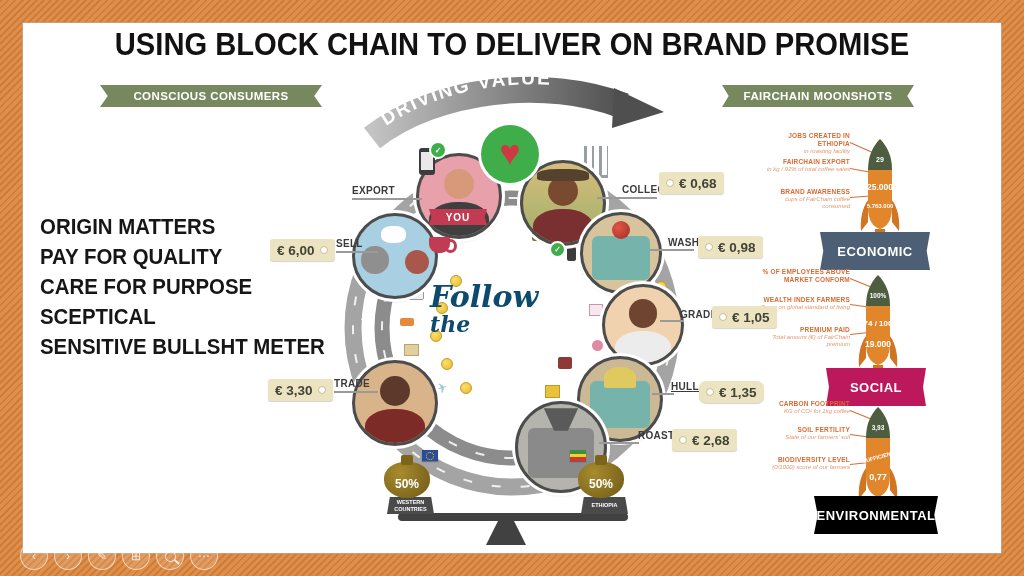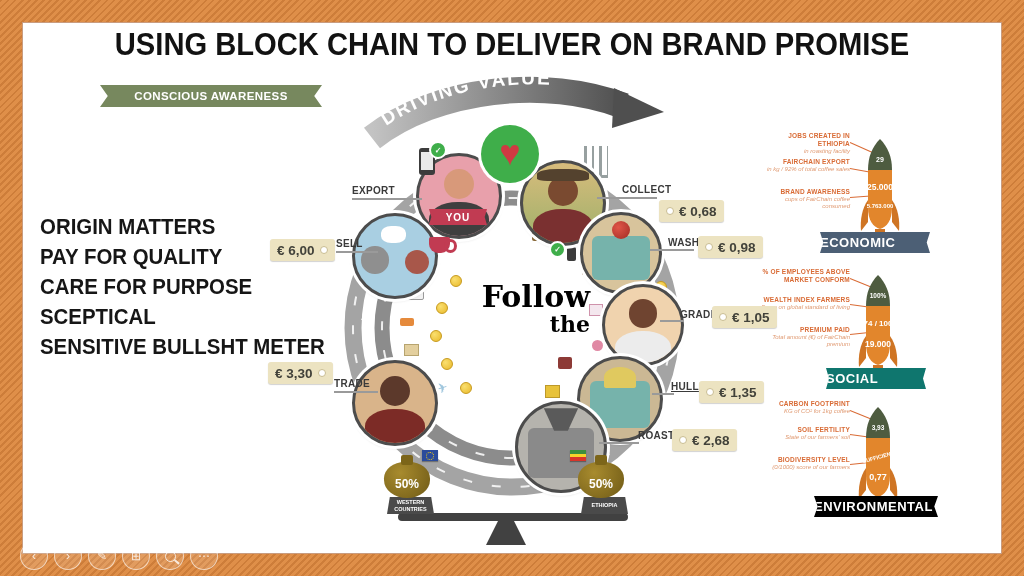--- a/index.html
+++ b/index.html
@@ -52,22 +52,22 @@
   .chk{position:absolute;border-radius:50%;background:#3fae4a;border:2px solid #fff;color:#fff;
     display:flex;align-items:center;justify-content:center;font-weight:800;z-index:10;}
   .cup{position:absolute;left:429px;top:237px;width:21px;height:16px;background:#c13b52;
     border-radius:2px 2px 9px 9px;z-index:8;}
   .cup::after{content:"";position:absolute;right:-7px;top:2px;width:7px;height:8px;border:3px solid #c13b52;
     border-radius:50%;}
   .fork{position:absolute;left:584px;top:146px;width:24px;height:32px;z-index:5;
     background:repeating-linear-gradient(90deg,#97a0a0 0 2.5px,rgba(0,0,0,0) 2.5px 7.5px);}
   .fork::after{content:"";position:absolute;left:0;bottom:0;width:100%;height:3px;background:#97a0a0;}
   
-  .follow{position:absolute;left:430px;top:282px;width:160px;text-align:right;z-index:5;
-    font-family:"DejaVu Serif",serif;font-weight:700;color:#000000;}
+  .follow{position:absolute;left:430px;top:282px;width:160px;text-align:left;z-index:5;
+    font-family:"DejaVu Serif",serif;font-style:italic;font-weight:700;color:#0c4a6e;}
   .follow .l1{font-size:30px;line-height:30px;}
   .follow .l2{font-size:22px;line-height:24px;}
   .follow .l3{font-size:30px;line-height:30px;}
   
   .coin{position:absolute;width:10px;height:10px;border-radius:50%;z-index:4;
     background:radial-gradient(circle at 35% 35%,#fadf6f,#e9b92b);border:1.5px solid #c79a1d;}
   .dec{position:absolute;z-index:4;}
   
   .rarrow-up{position:absolute;width:0;height:0;border-left:5px solid rgba(0,0,0,0);
     border-right:5px solid rgba(0,0,0,0);border-bottom:10px solid rgba(255,255,255,.9);z-index:4;}
@@ -91,22 +91,22 @@
   .flag{position:absolute;width:16px;height:11px;z-index:10;box-shadow:0 1px 1px rgba(0,0,0,.3);}
   .flag-eu{background:#2a4b9b;}
   .flag-eu::after{content:"";position:absolute;left:4px;top:2px;width:6px;height:6px;border:1px dotted #f7d117;border-radius:50%;}
   .flag-et{background:linear-gradient(#3d8f3d 33%,#f6d32b 33% 66%,#d8352a 66%);}
   
   .metric{position:absolute;left:760px;width:90px;text-align:right;z-index:6;}
   .metric .ml{font-size:6.5px;font-weight:700;color:#d96b35;line-height:1.2;letter-spacing:.2px;}
   .metric .ms{font-size:6px;font-style:italic;color:#e09a72;line-height:1.15;}
   .lead{position:absolute;height:1px;background:#d96b35;transform-origin:left center;z-index:5;}
   .rk{position:absolute;z-index:6;}
-  .banner{position:absolute;height:21px;color:#fff;font-weight:700;font-size:13px;display:flex;z-index:6;
-    align-items:center;justify-content:flex-start;letter-spacing:.5px;
+  .banner{position:absolute;height:38px;color:#fff;font-weight:700;font-size:13px;display:flex;z-index:6;
+    align-items:center;justify-content:center;letter-spacing:.5px;
     clip-path:polygon(0 0,100% 0,97% 50%,100% 100%,0 100%,3% 50%);}
   
   .ctrls{position:absolute;left:20px;top:542px;display:flex;gap:6px;z-index:50;}
   .ctrl{width:26px;height:26px;border-radius:50%;border:1px solid rgba(255,255,255,.6);
     background:rgba(255,255,255,.12);color:rgba(255,255,255,.8);display:flex;align-items:center;
     justify-content:center;font-size:12px;cursor:pointer;}
   .mag{width:9px;height:9px;border:1.5px solid rgba(255,255,255,.8);border-radius:50%;position:relative;display:block;}
   .mag::after{content:"";position:absolute;width:6px;height:1.5px;background:rgba(255,255,255,.8);
     right:-5px;bottom:-2px;transform:rotate(40deg);}
   svg{position:absolute;overflow:visible;}
@@ -114,21 +114,24 @@
 </head>
 <body>
 
 <div class="stage">
   <div class="hatch"></div>
   <div class="paper"></div>
 
   <div class="title">USING BLOCK CHAIN TO DELIVER ON BRAND PROMISE</div>
 
   <div class="ribbon" style="left:100px;top:85px;width:222px;">
-    <span>CONSCIOUS AWARENESS</span>
+    <span>CONSCIOUS CONSUMERS</span>
+  </div>
+  <div class="ribbon" style="left:722px;top:85px;width:192px;">
+    <span>FAIRCHAIN MOONSHOTS</span>
   </div>
 
   <svg style="left:366px;top:74px;z-index:5;" width="300" height="74" viewBox="0 0 300 74">
     <defs>
       <linearGradient id="ag" x1="0" y1="0" x2="1" y2="0">
         <stop offset="0" stop-color="#c3c3c3"></stop>
           <stop offset="1" stop-color="#4f4f4f"></stop>
       </linearGradient>
     </defs>
     <path d="M6,64 C70,14 180,2 258,32" stroke="url(#ag)" stroke-width="26" fill="none"></path>
@@ -230,54 +233,54 @@
     <i class="headL"></i>
       <i class="headR"></i>
       <i class="bub"></i>
   </div>
 
   <div class="slabel" style="left:352px;top:185px;">EXPORT</div>
   <div class="cline" style="left:352px;top:198px;width:70px;"></div>
 
   <div class="cline" style="left:597px;top:197px;width:60px;"></div>
   <div class="slabel" style="left:622px;top:184px;">COLLECT</div>
-  <div class="tag" style="left:659px;top:200px;">
+  <div class="tag" style="left:659px;top:172px;">
     <i class="hole"></i>
       <b>€ 0,68</b>
   </div>
 
   <div class="cline" style="left:650px;top:249px;width:44px;"></div>
   <div class="slabel" style="left:668px;top:237px;">WASH</div>
   <div class="tag" style="left:698px;top:236px;">
     <i class="hole"></i>
       <b>€ 0,98</b>
   </div>
 
   <div class="cline" style="left:660px;top:320px;width:24px;"></div>
   <div class="slabel" style="left:680px;top:309px;">GRADE</div>
   <div class="tag" style="left:712px;top:306px;">
     <i class="hole"></i>
       <b>€ 1,05</b>
   </div>
 
   <div class="cline" style="left:652px;top:393px;width:22px;"></div>
   <div class="slabel" style="left:671px;top:381px;text-decoration:underline;">HULL</div>
-  <div class="tag" style="left:699px;top:381px;">
+  <div class="tag" style="left:699px;top:381px;border-radius:7px;">
     <i class="hole"></i>
       <b>€ 1,35</b>
   </div>
 
   <div class="cline" style="left:599px;top:442px;width:40px;"></div>
   <div class="slabel" style="left:638px;top:430px;">ROAST</div>
   <div class="tag" style="left:672px;top:429px;">
     <i class="hole"></i>
       <b>€ 2,68</b>
   </div>
 
-  <div class="tag rtl" style="left:268px;top:362px;">
+  <div class="tag rtl" style="left:268px;top:379px;">
     <i class="hole"></i>
       <b>€ 3,30</b>
   </div>
   <div class="slabel" style="left:334px;top:378px;">TRADE</div>
   <div class="cline" style="left:334px;top:391px;width:44px;"></div>
 
   <div class="tag rtl" style="left:270px;top:239px;">
     <i class="hole"></i>
       <b>€ 6,00</b>
   </div>
@@ -352,21 +355,21 @@
   <svg class="rk" style="left:855px;top:274px;" width="46" height="100" viewBox="0 0 46 100">
     <path d="M11,62 C5,70 3,82 4,93 L11,84 Z" fill="#cf7524"></path>
     <path d="M35,62 C41,70 43,82 42,93 L35,84 Z" fill="#cf7524"></path>
     <path d="M11,32 h24 v38 c0,12 -5,19 -12,21 c-7,-2 -12,-9 -12,-21 Z" fill="#e2862c"></path>
     <path d="M23,1 C15,9 11,19 11,32 L35,32 C35,19 31,9 23,1 Z" fill="#4e5c40"></path>
     <rect x="18" y="91" width="10" height="6" fill="#cf7524"></rect>
     <text x="23" y="24" text-anchor="middle" fill="#fff" font-size="6.5" font-weight="bold">100%</text>
     <text x="23" y="52" text-anchor="middle" fill="#fff" font-size="8" font-weight="bold">74 / 100</text>
     <text x="23" y="73" text-anchor="middle" fill="#fff" font-size="8.5" font-weight="bold">19.000</text>
   </svg>
-  <div class="banner" style="left:826px;top:368px;width:100px;background:#0f766e;">
+  <div class="banner" style="left:826px;top:368px;width:100px;background:#be185d;">
     <span>SOCIAL</span>
   </div>
 
   <div class="metric" style="top:400px;">
     <div class="ml">CARBON FOOTPRINT</div>
     <div class="ms">KG of CO² for 1kg coffee</div>
   </div>
   <div class="metric" style="top:426px;">
     <div class="ml">SOIL FERTILITY</div>
     <div class="ms">State of our farmers' soil</div>

